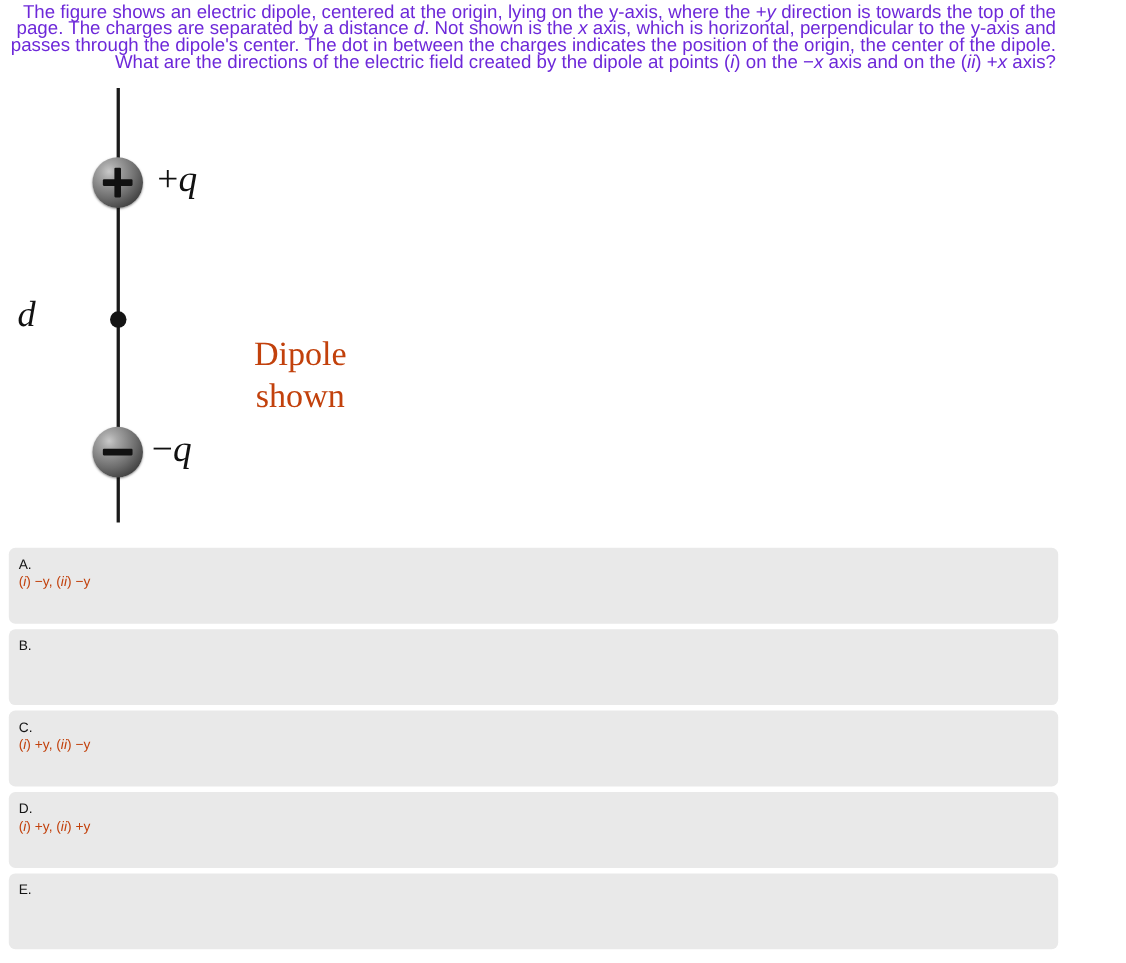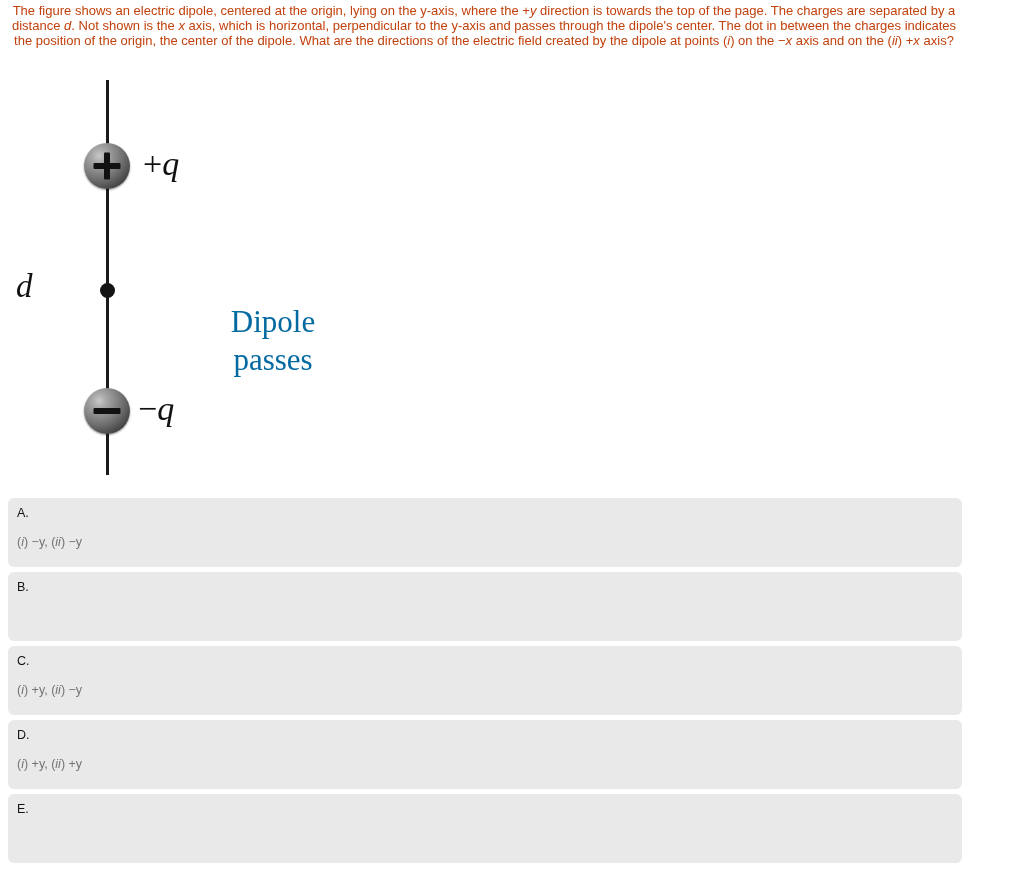--- a/index.html
+++ b/index.html
@@ -15,25 +15,25 @@
     color: #000000;
     overflow: hidden;
   }
 
   
   #question-prompt {
     position: absolute;
     left: 8px;
     top: 3px;
     width: 952px;
-    font-size: 13px;
+    font-size: 17px;
     line-height: 15.2px;
     letter-spacing: 0.01px;
-    color: #c2410c;
-    text-align: center;
+    color: #6d28d9;
+    text-align: right;
   }
   #question-prompt .it { font-style: italic; }
 
   
   #dipole-figure {
     position: absolute;
     left: 0px;
     top: 70px;
     width: 380px;
     height: 420px;
@@ -118,21 +118,21 @@
   }
 
   #label-dipole-center {
     position: absolute;
     left: 188px;
     top: 233px;
     width: 170px;
     font-family: "Liberation Serif", serif;
     font-size: 31px;
     line-height: 38px;
-    color: #0369a1;
+    color: #c2410c;
     text-align: center;
   }
 
   
   #answer-options {
     position: absolute;
     left: 8px;
     top: 498px;
     width: 954px;
   }
@@ -147,22 +147,21 @@
     position: relative;
   }
   .option-letter {
     font-size: 12.5px;
     line-height: 16px;
     color: #141414;
   }
   .option-text {
     font-size: 12.5px;
     line-height: 16px;
-    color: #737373;
-    margin-top: 13px;
+    color: #c2410c;
   }
   .option-text .it { font-style: italic; }
 </style>
 </head>
 <body>
 
 <div id="question-prompt"><span>The figure shows an electric dipole, centered at the origin, lying on the y-axis, where the </span><span>+</span><span class="it">y</span><span> direction is towards the top of the page.  The charges are separated by a distance </span><span class="it">d</span><span>.  Not shown is the </span><span class="it">x</span><span> axis, which is horizontal, perpendicular to the y-axis and passes through the dipole's center.  The dot in between the charges indicates the position of the origin, the center of the dipole.  What are the directions of the electric field created by the dipole at points (</span><span class="it">i</span><span>) on the −</span><span class="it">x</span><span> axis and on the (</span><span class="it">ii</span><span>) +</span><span class="it">x</span><span> axis?</span></div>
 
 <div id="dipole-figure">
 
@@ -172,21 +171,21 @@
     <span class="sign-h"></span>
     <span class="sign-v"></span>
   </div>
 
   <div class="charge-label" id="label-positive"><span>+</span><span class="q">q</span></div>
 
   <div id="center-dot"></div>
 
   <div id="label-distance">d</div>
 
-  <div id="label-dipole-center"><span>Dipole</span><br><span>passes</span></div>
+  <div id="label-dipole-center"><span>Dipole</span><br><span>shown</span></div>
 
   <div class="charge-sphere" id="charge-negative">
     <span class="sign-h"></span>
   </div>
 
   <div class="charge-label" id="label-negative"><span>−</span><span class="q">q</span></div>
 
 </div>
 
 <div id="answer-options">

